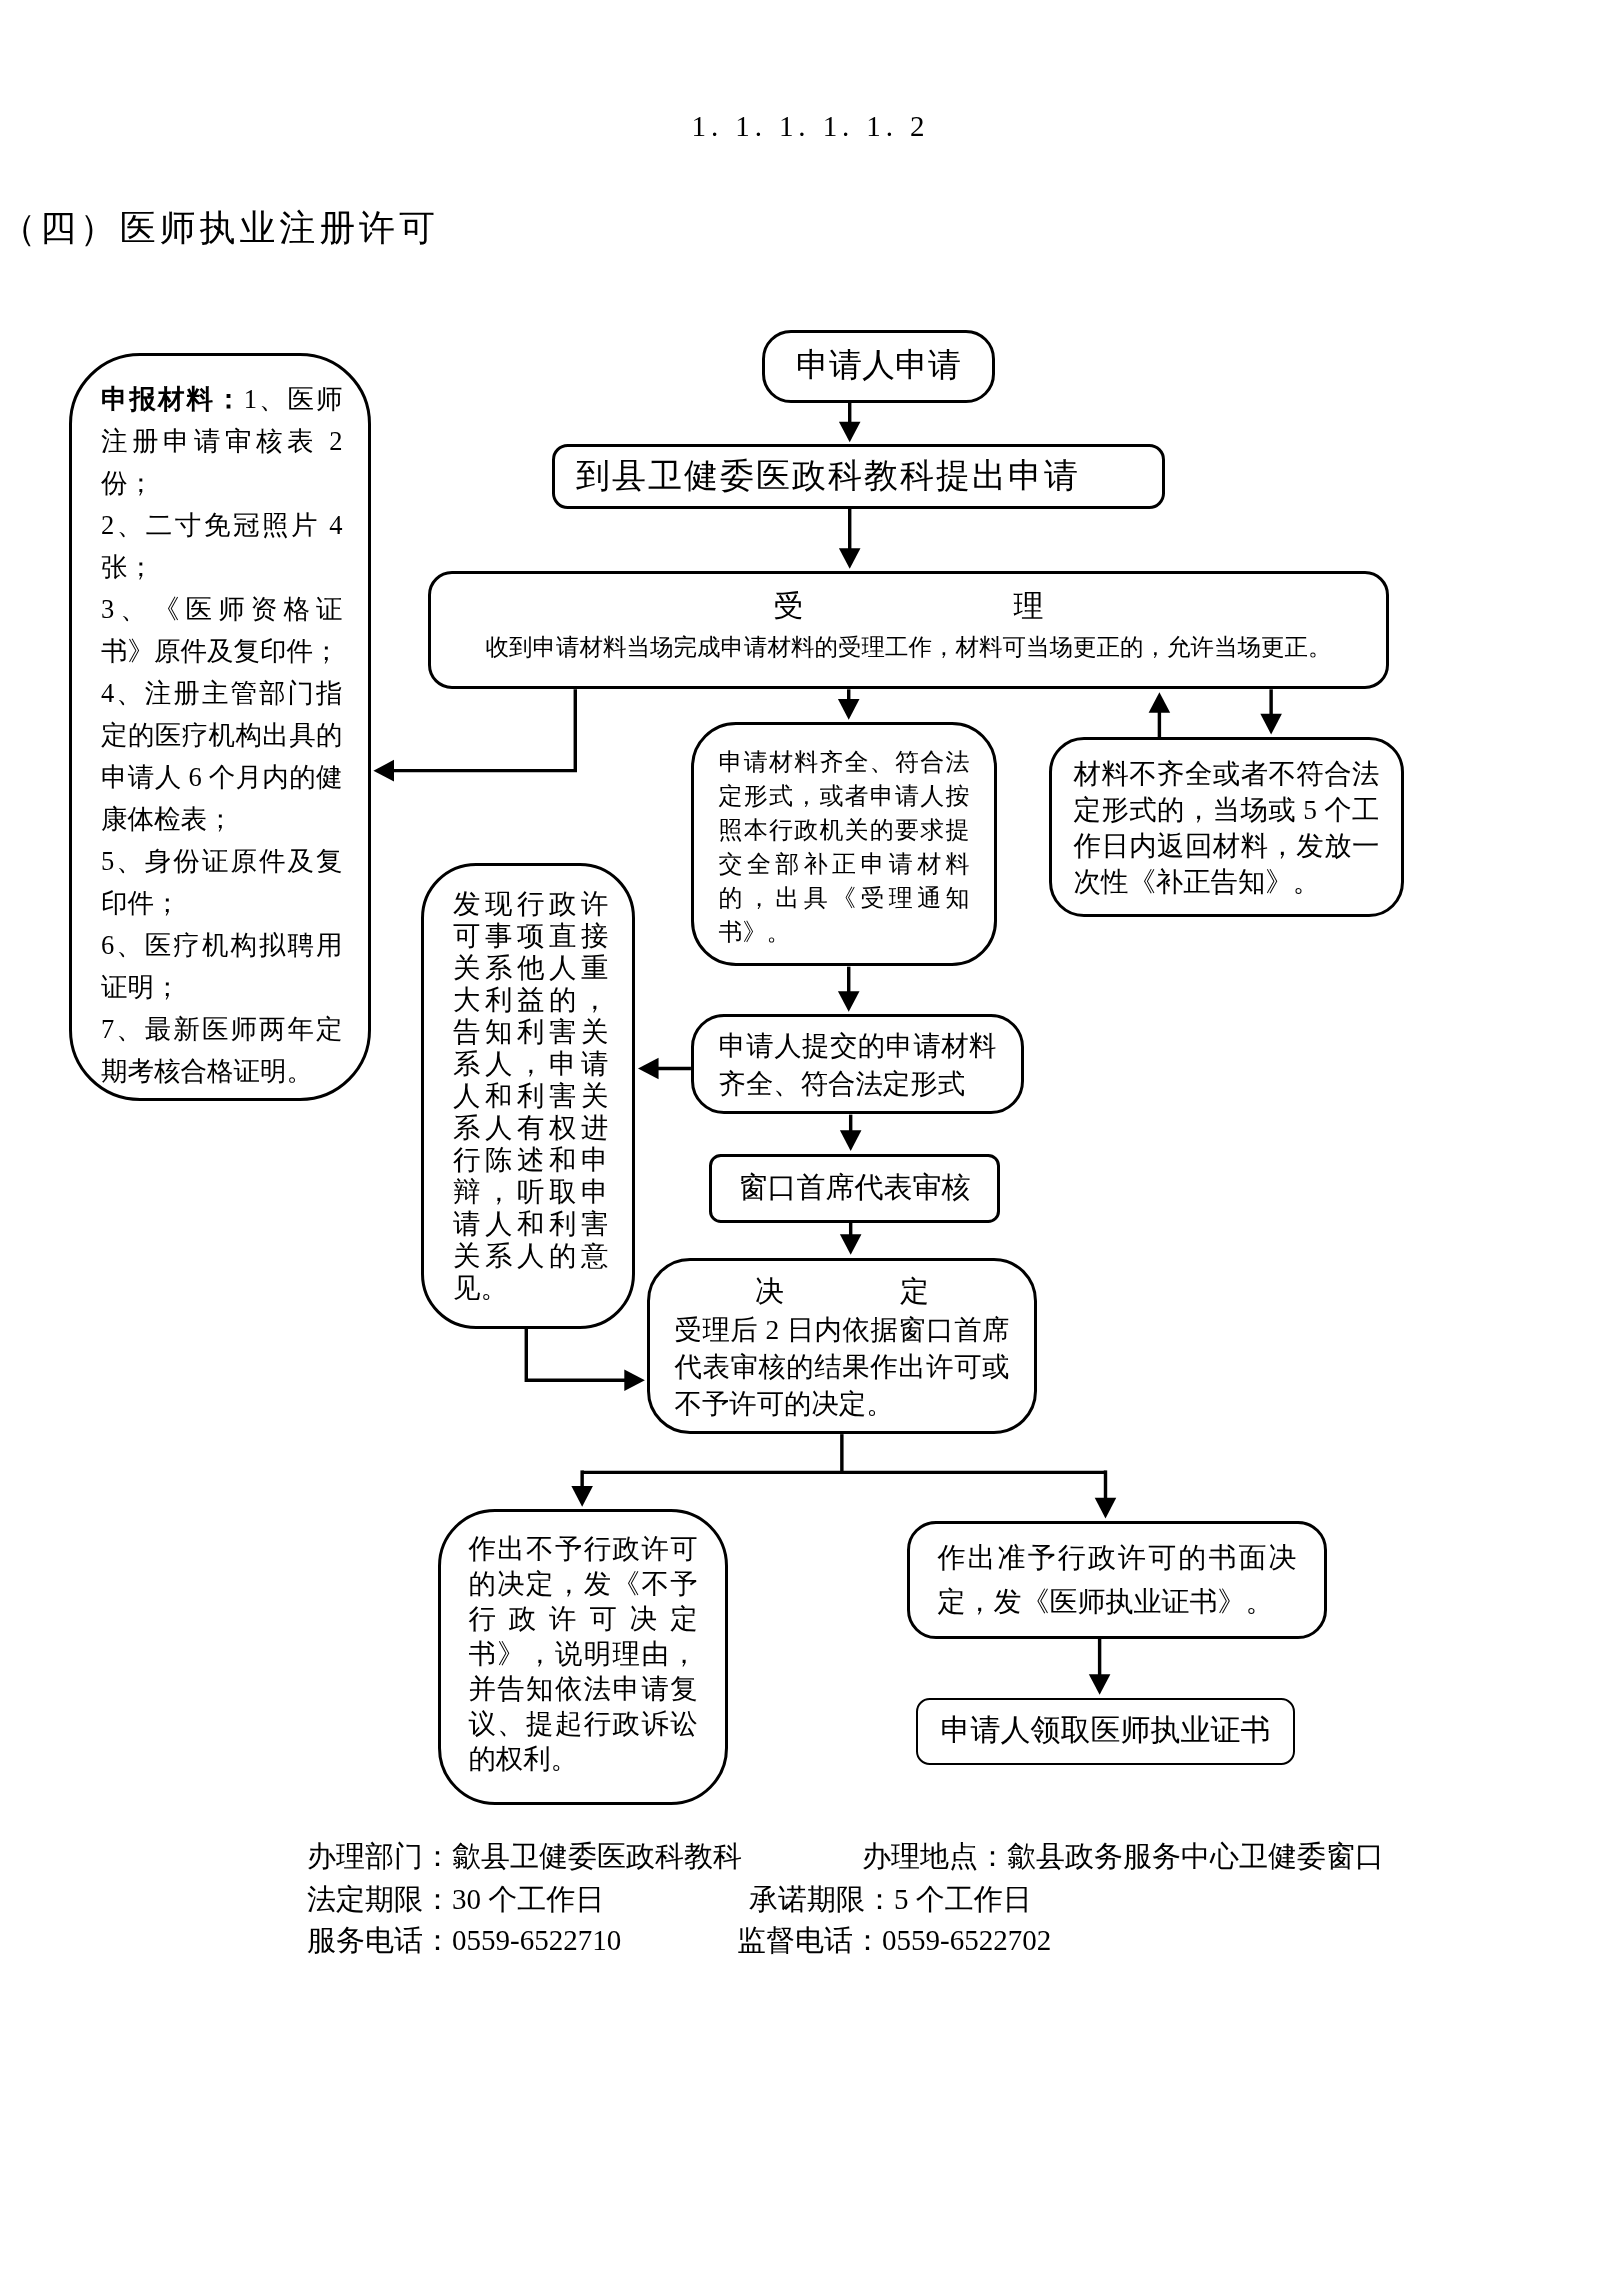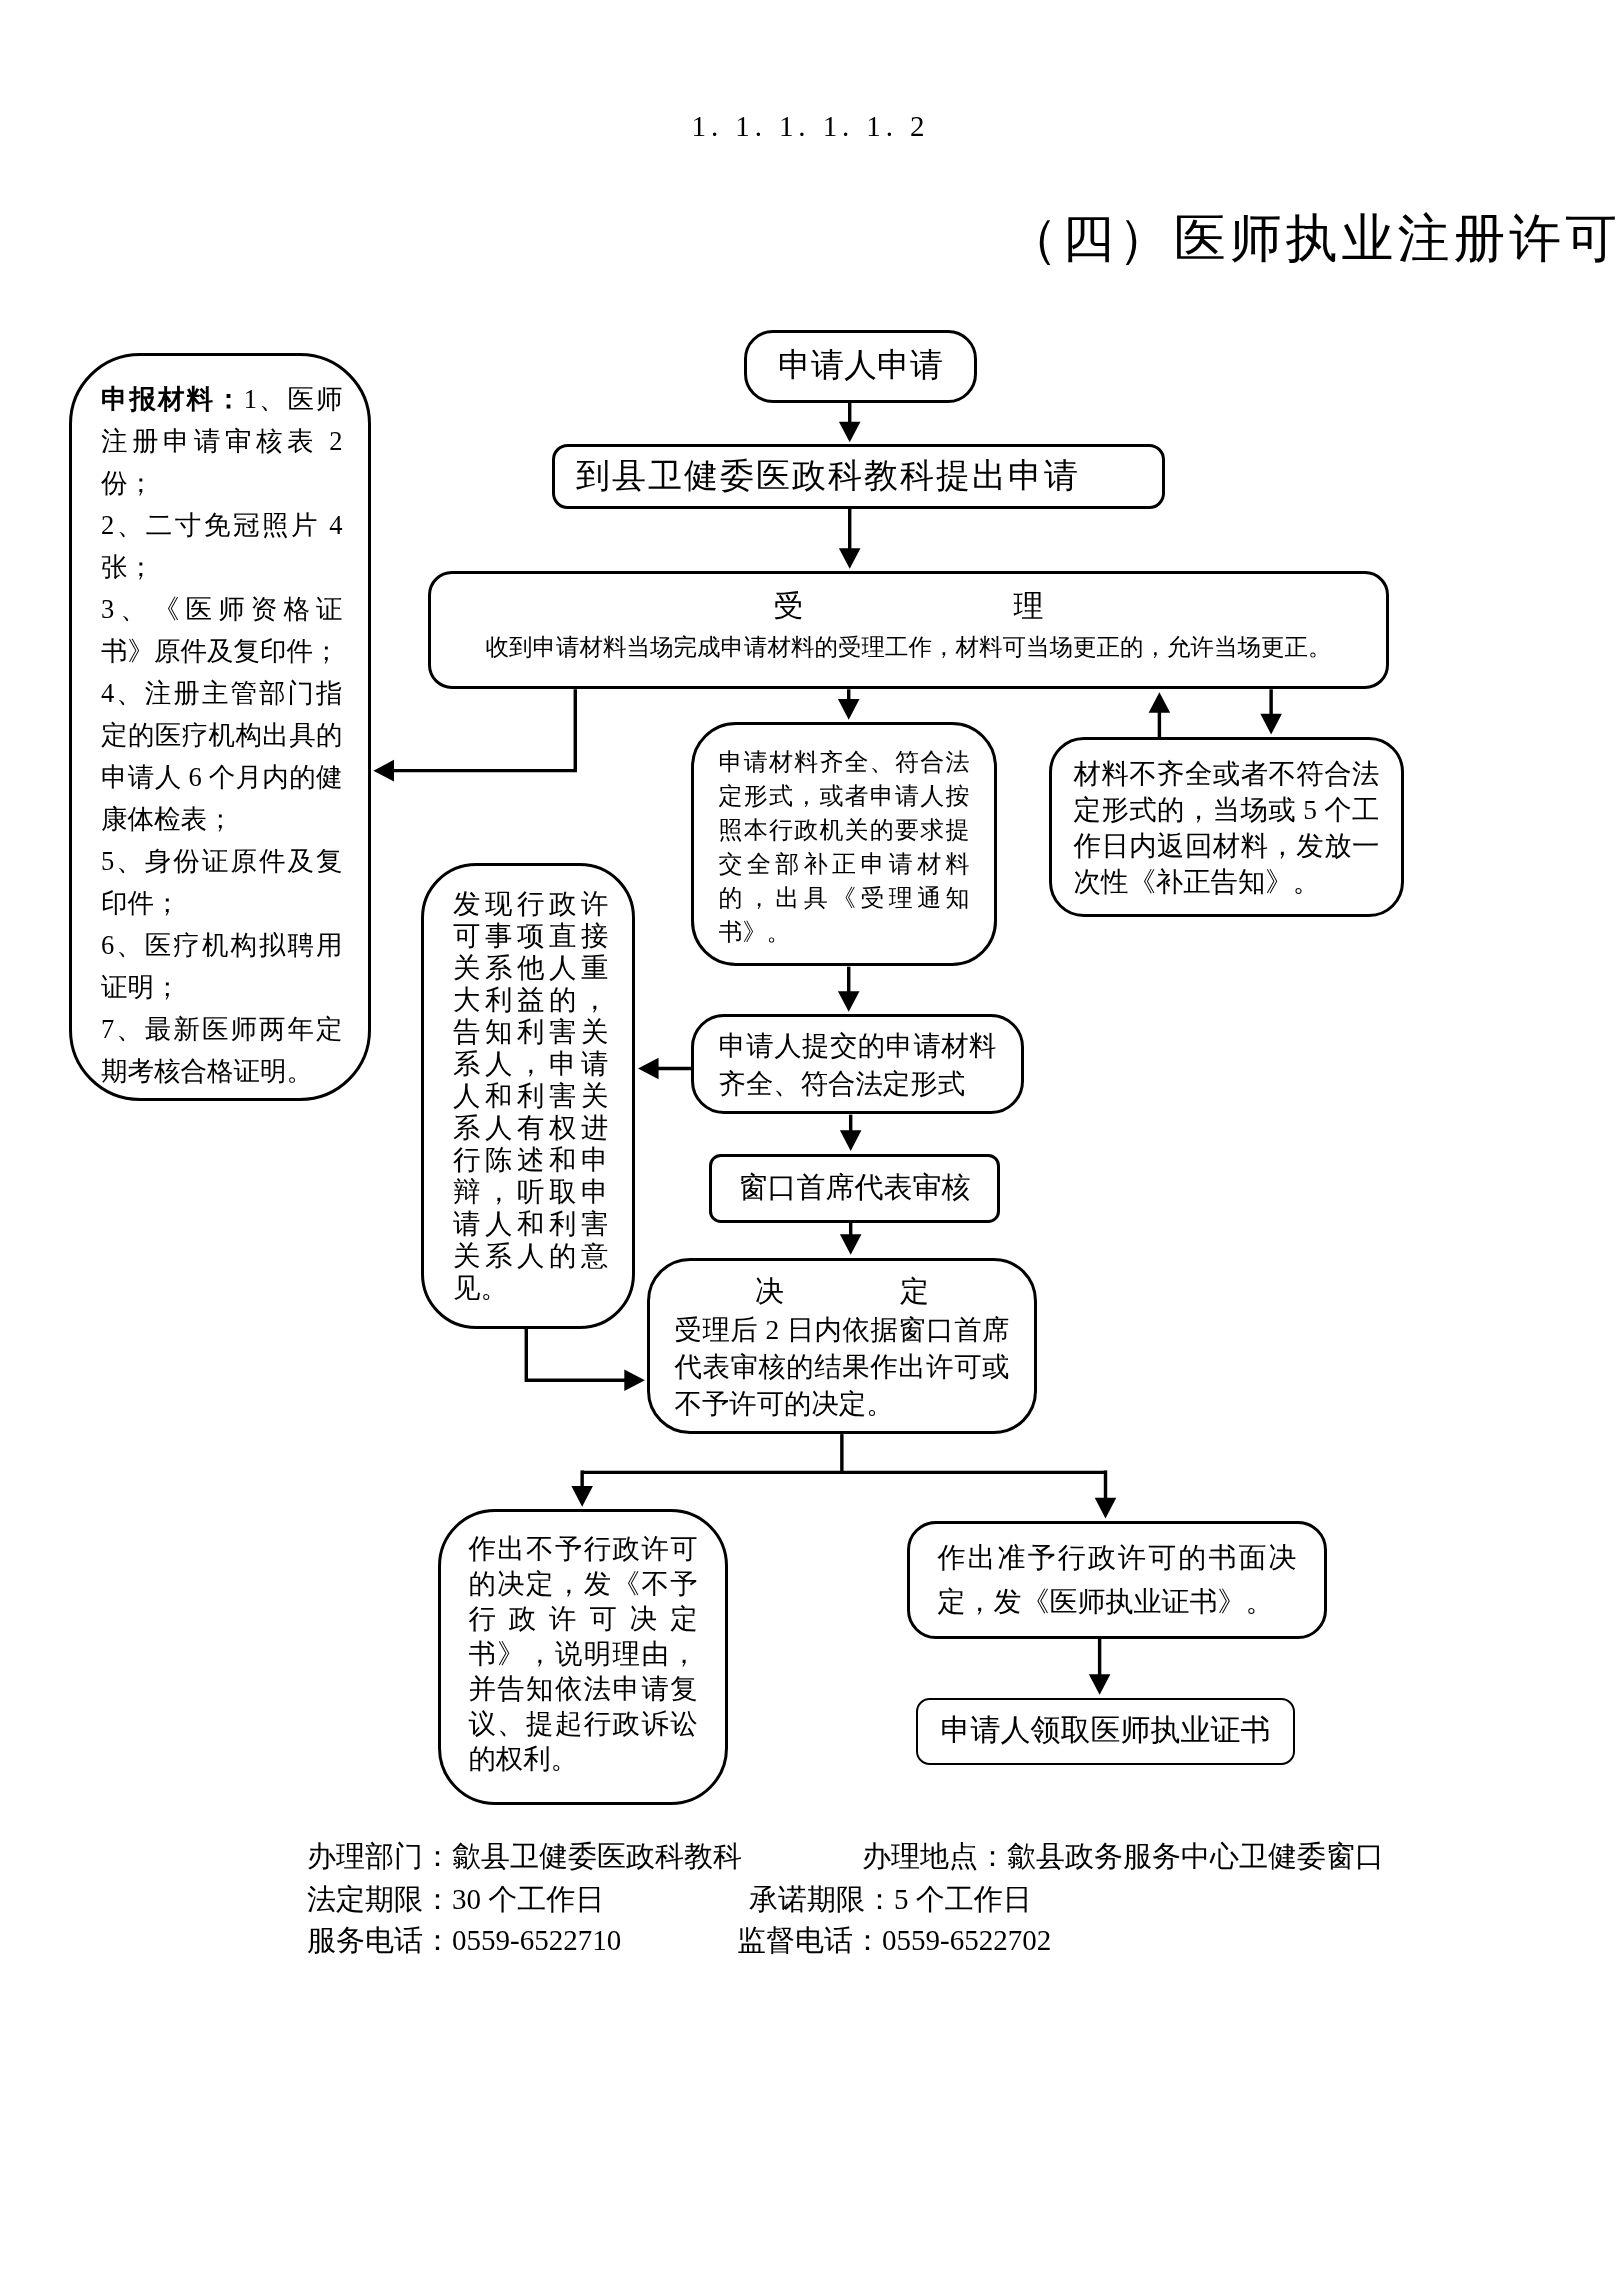--- a/index.html
+++ b/index.html
@@ -7,35 +7,35 @@
     position:relative; width:1621px; height:2293px; background:#ffffff;
     font-family:"Liberation Serif","DejaVu Serif",serif; color:#000;
     margin:0 auto; overflow:hidden;
   }
   .doc-number {
     position:absolute; top:110px; left:0; width:100%;
     text-align:center; font-size:29px; letter-spacing:4.9px;
   }
   .doc-title {
     position:absolute; top:204px; left:0; width:100%;
-    text-align:right; font-size:52px; letter-spacing:3.9px;
+    text-align:left; font-size:36px; letter-spacing:3.9px;
   }
   svg.connectors { position:absolute; left:0; top:0; }
   .fbox {
     position:absolute; box-sizing:border-box; background:#fff;
     border:3.9px solid #000; font-size:27.4px; line-height:35px;
   }
   .jtext { text-align:justify; }
   .ctext { text-align:center; }
 
   #materials-box { left:69px; top:353px; width:302px; height:748px; border-radius:71px; padding:21.6px 25.5px 9.8px 29px; font-size:26.5px; line-height:42px; }
   #materials-box .mat-par { text-align:justify; }
   #materials-box b { font-weight:bold; }
 
-  #applicant-box { left:744px; top:330px; width:233px; height:73px; border-radius:29px; font-size:33px; line-height:65px; }
+  #applicant-box { left:762px; top:330px; width:233px; height:73px; border-radius:29px; font-size:33px; line-height:65px; }
   #submit-box    { left:552px; top:444px; width:613px; height:65px; border-radius:15.7px; font-size:34px; line-height:57px; padding-left:21px; letter-spacing:2px; }
   #accept-box    { left:428px; top:571px; width:961px; height:118px; border-radius:24px; }
   #accept-box .acc-title { text-align:center; font-size:30px; line-height:51px; padding-top:5.9px; }
   #accept-box .acc-desc  { text-align:center; font-size:23.5px; line-height:33px; }
 
   #complete-box  { left:691px; top:722px;  width:306px; height:244px; border-radius:45px; padding:19.6px 24.5px; font-size:24px; line-height:34px; }
   #incomplete-box{ left:1049px; top:737px; width:355px; height:180px; border-radius:35px; padding:15.7px 21.6px; font-size:27.4px; line-height:36px; }
   #interest-box  { left:421px; top:863px;  width:214px; height:466px; border-radius:55px; padding:21.6px 23.5px 19.6px 29px; font-size:27.4px; line-height:32px; }
   #submitted-box { left:691px; top:1014px; width:333px; height:100px; border-radius:33px; padding:9.8px 24.5px; font-size:27.4px; line-height:38px; }
   #review-box    { left:709px; top:1154px; width:291px; height:69px;  border-radius:11.8px; font-size:29px; line-height:61px; }

